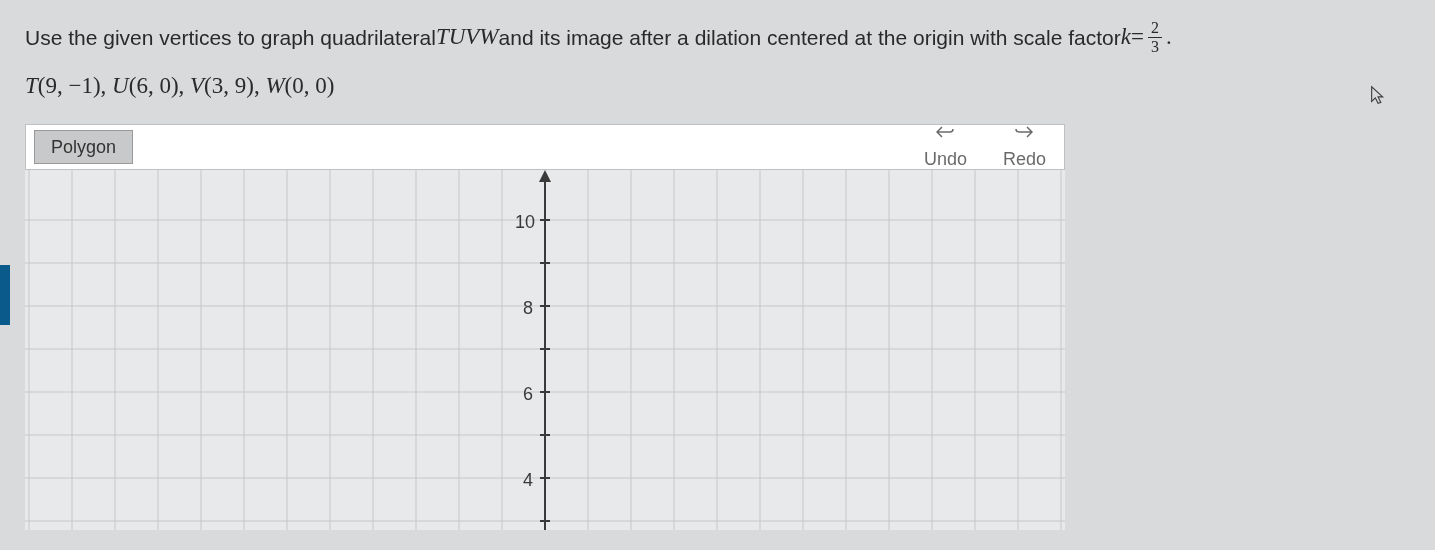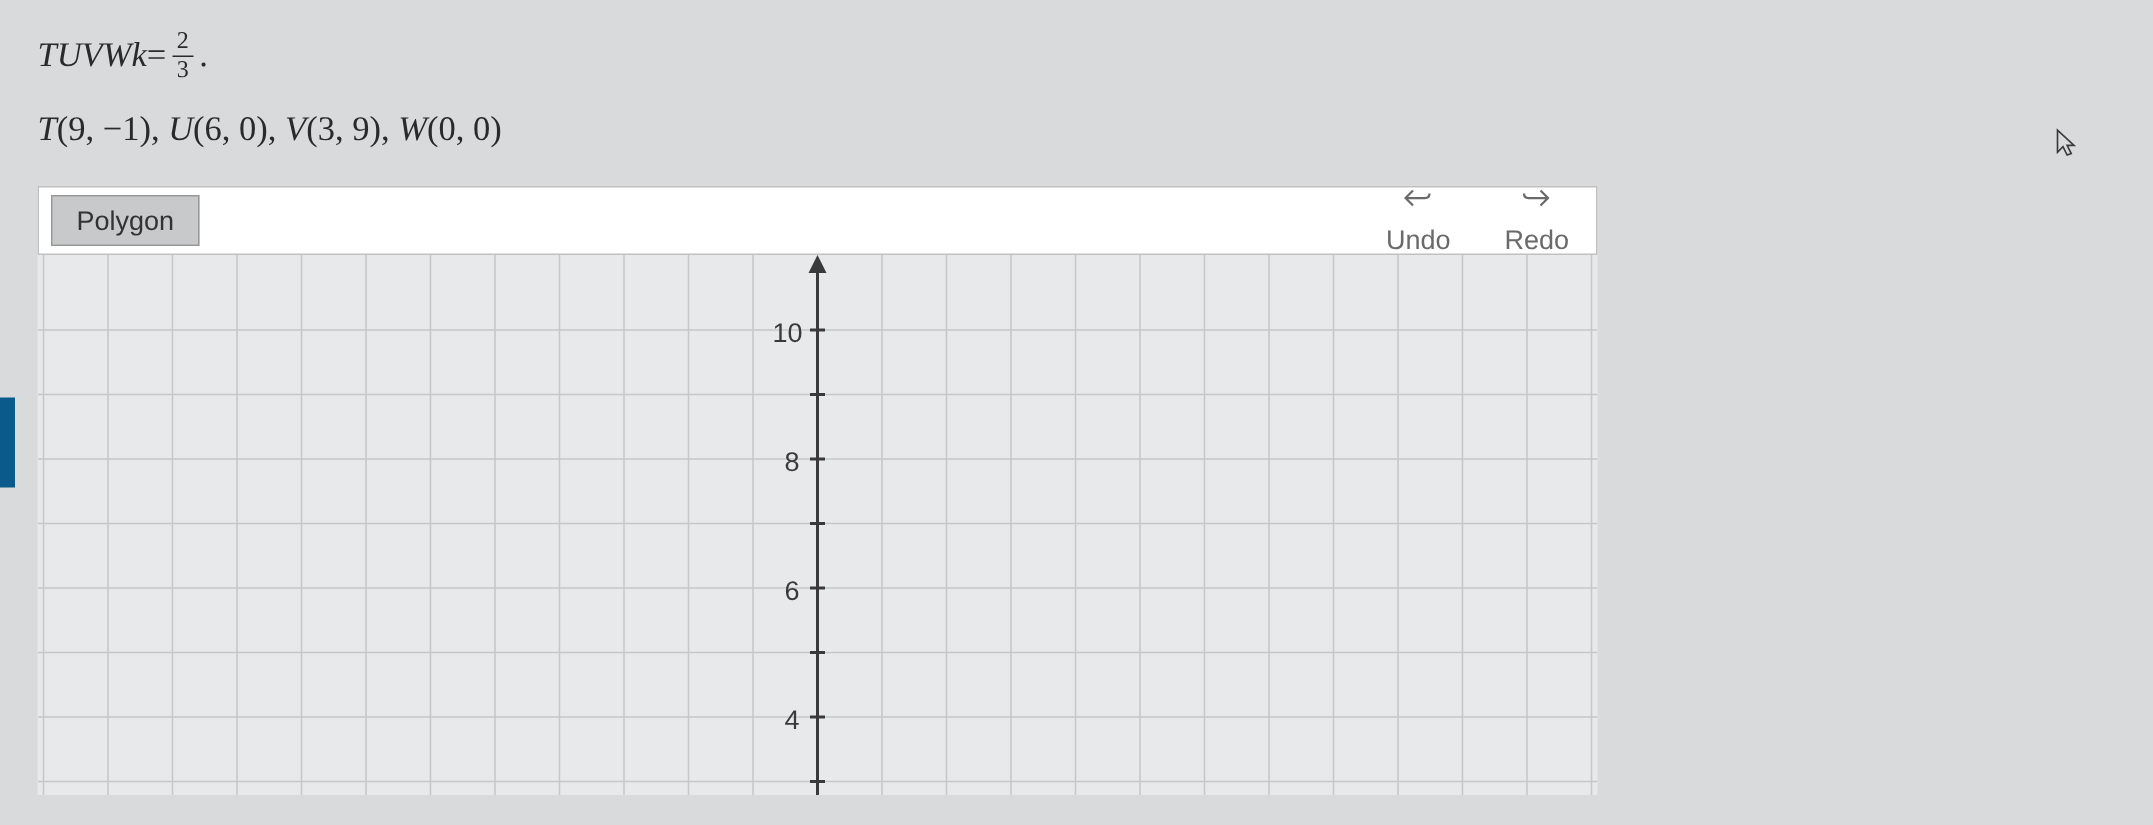--- a/index.html
+++ b/index.html
@@ -129,21 +129,23 @@
       position: absolute;
       font-size: 18px;
       color: #3a3a3a;
       font-family: Arial, sans-serif;
     }
   </style>
 </head>
 <body>
 
 <div class="question-text">
+  <span>Use the given vertices to graph quadrilateral </span>
   <span class="math-italic">TUVW</span>
+  <span> and its image after a dilation centered at the origin with scale factor </span>
   <span class="math-italic">k</span>
   <span class="math"> = </span>
   <span class="fraction">
     <span class="num">2</span>
     <span class="den">3</span>
   </span>
   <span class="math">.</span>
 </div>
 
 <div class="vertices">

